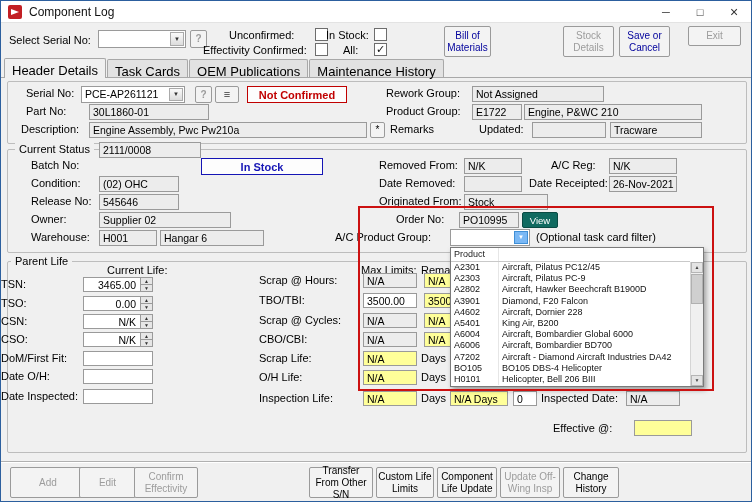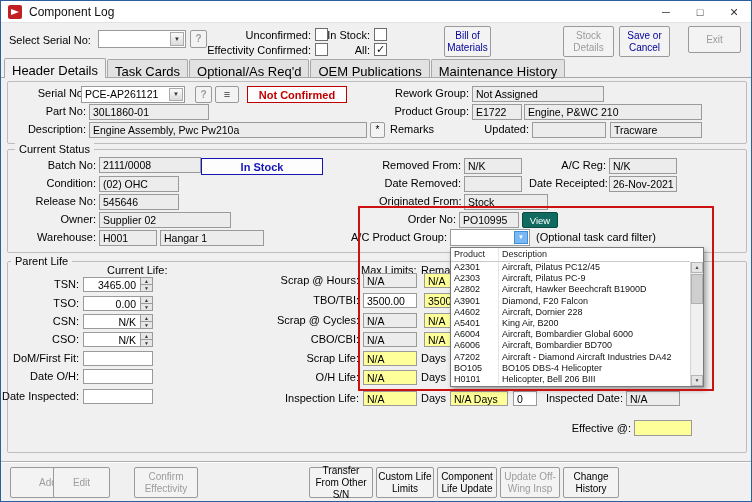--- a/index.html
+++ b/index.html
@@ -1,19 +1,19 @@
 <!DOCTYPE html>
 <html><head>
 <meta charset="utf-8">
 <style>
   *{box-sizing:border-box;margin:0;padding:0}
   html,body{background:#6d6d6d;font-family:"Liberation Sans",sans-serif}
   .win{position:relative;width:752px;height:502px;background:#f0f0f0;border:1px solid #2c5f9e;overflow:hidden}
   .lbl{position:absolute;font-size:11px;color:#000;white-space:nowrap;line-height:13px}
-  .r{text-align:right}
+  .r{}
   .fld{position:absolute;height:16px;background:#fff;border:1px solid #9a9a9a;font-size:10.5px;line-height:13px;padding:1px 3px;white-space:nowrap;overflow:hidden;color:#000}
   .ro{background:#ececec}
   .yel{background:#ffff99}
   .btn{position:absolute;background:#f3f3f3;border:1px solid #9a9a9a;font-size:10px;text-align:center;color:#00009c;display:flex;align-items:center;justify-content:center;line-height:1.2;padding:1px;border-radius:2px}
   .btn.dis{color:#9c9c9c}
   .btn.black{color:#000}
   .btn.black.dis{color:#9c9c9c}
   .titlebar{position:absolute;left:0;top:0;width:750px;height:22px;background:#ffffff;border-bottom:1px solid #e3e3e3}
   .appicon{position:absolute;left:7px;top:4px;width:14px;height:14px;background:#c21f24;border-radius:2px}
   .appicon .tri{position:absolute;left:3px;top:4px;width:0;height:0;border-left:8px solid #fff;border-top:3px solid transparent;border-bottom:3px solid transparent}
@@ -87,28 +87,27 @@
 
   <div class="btn" style="left:443px;top:25px;width:47px;height:31px">
       <span>Bill of Materials</span>
     </div>
   <div class="btn dis" style="left:562px;top:25px;width:51px;height:31px">
       <span>Stock Details</span>
     </div>
   <div class="btn" style="left:618px;top:25px;width:51px;height:31px">
       <span>Save or Cancel</span>
     </div>
-  <div class="btn dis" style="left:687px;top:25px;width:53px;height:27px">
+  <div class="btn dis" style="left:687px;top:25px;width:53px;height:20px">
       <span>Exit</span>
     </div>
 
   <div class="tabs">
     <div class="tab active">Header Details</div>
     <div class="tab">Task Cards</div>
-    <div class="tab">Optional/As Req'd</div>
     <div class="tab">OEM Publications</div>
     <div class="tab">Maintenance History</div>
   </div>
 
   <div class="grp" style="left:6px;top:80px;width:740px;height:63px"></div>
 
   <div class="lbl r" style="left:25px;top:86px;width:60px">Serial No:</div>
   <div class="fld" style="left:80px;top:85px;width:104px;height:17px">
     <span class="val">PCE-AP261121</span>
     <span class="dda">▼</span>
@@ -136,21 +135,21 @@
     </div>
   <div class="lbl" style="left:389px;top:122px">Remarks</div>
   <div class="lbl r" style="left:478px;top:122px;width:50px">Updated:</div>
   <div class="fld ro" style="left:531px;top:121px;width:74px"></div>
   <div class="fld ro" style="left:609px;top:121px;width:92px">Tracware</div>
 
   <div class="grp" style="left:6px;top:148px;width:740px;height:104px"></div>
   <div class="leg" style="left:14px;top:142px">Current Status</div>
 
   <div class="lbl r" style="left:30px;top:158px;width:65px">Batch No:</div>
-  <div class="fld ro" style="left:98px;top:156px;width:102px">2111/0008</div>
+  <div class="fld ro" style="left:98px;top:141px;width:102px">2111/0008</div>
   <div class="status-blue" style="left:200px;top:157px;width:122px;height:17px">In Stock</div>
   <div class="lbl r" style="left:378px;top:158px;width:82px">Removed From:</div>
   <div class="fld ro" style="left:463px;top:157px;width:58px">N/K</div>
   <div class="lbl r" style="left:550px;top:158px;width:55px">A/C Reg:</div>
   <div class="fld ro" style="left:608px;top:157px;width:68px">N/K</div>
 
   <div class="lbl r" style="left:30px;top:176px;width:65px">Condition:</div>
   <div class="fld ro" style="left:98px;top:175px;width:80px">(02) OHC</div>
   <div class="lbl r" style="left:378px;top:176px;width:82px">Date Removed:</div>
   <div class="fld ro" style="left:463px;top:175px;width:58px"></div>
@@ -163,21 +162,21 @@
   <div class="fld ro" style="left:463px;top:193px;width:84px">Stock</div>
 
   <div class="lbl r" style="left:30px;top:212px;width:65px">Owner:</div>
   <div class="fld ro" style="left:98px;top:211px;width:132px">Supplier 02</div>
   <div class="lbl r" style="left:395px;top:212px;width:60px">Order No:</div>
   <div class="fld ro" style="left:458px;top:211px;width:60px">PO10995</div>
   <div class="viewbtn" style="left:521px;top:211px;width:36px;height:16px">View</div>
 
   <div class="lbl r" style="left:30px;top:230px;width:65px">Warehouse:</div>
   <div class="fld ro" style="left:98px;top:229px;width:58px">H001</div>
-  <div class="fld ro" style="left:159px;top:229px;width:104px">Hangar 1</div>
+  <div class="fld ro" style="left:159px;top:229px;width:104px">Hangar 6</div>
   <div class="lbl r" style="left:334px;top:230px;width:112px">A/C Product Group:</div>
   <div class="fld" style="left:449px;top:228px;width:80px;height:17px">
     <span class="val"></span>
     <span class="dda hl">▼</span>
   </div>
   <div class="lbl" style="left:535px;top:230px">(Optional task card filter)</div>
 
   <div class="grp" style="left:6px;top:260px;width:740px;height:192px"></div>
   <div class="leg" style="left:10px;top:254px">Parent Life</div>
   <div class="lbl" style="left:106px;top:263px">Current Life:</div>
@@ -256,21 +255,20 @@
   <div class="fld" style="left:512px;top:390px;width:24px;height:15px">0</div>
   <div class="lbl r" style="left:540px;top:391px;width:82px">Inspected Date:</div>
   <div class="fld ro" style="left:625px;top:390px;width:54px;height:15px">N/A</div>
 
   <div class="lbl r" style="left:552px;top:421px;width:78px">Effective @:</div>
   <div class="fld yel" style="left:633px;top:419px;width:58px;height:16px"></div>
 
   <div class="list">
     <div class="lh">
       <span class="c1">Product Group</span>
-      <span class="c2">Description</span>
     </div>
     <div class="lr">
         <span class="c1">A2301</span>
         <span class="c2">Aircraft, Pilatus PC12/45</span>
       </div>
     <div class="lr">
         <span class="c1">A2303</span>
         <span class="c2">Aircraft, Pilatus PC-9</span>
       </div>
     <div class="lr">
@@ -315,21 +313,21 @@
       <div class="sba" style="bottom:0">▼</div>
     </div>
   </div>
 
   <div class="annot"></div>
 
   <div class="divider"></div>
   <div class="btn black dis" style="left:9px;top:466px;width:76px;height:31px">
       <span>Add</span>
     </div>
-  <div class="btn black dis" style="left:52px;top:466px;width:57px;height:31px">
+  <div class="btn black dis" style="left:78px;top:466px;width:57px;height:31px">
       <span>Edit</span>
     </div>
   <div class="btn black dis" style="left:133px;top:466px;width:64px;height:31px">
       <span>Confirm Effectivity</span>
     </div>
   <div class="btn black" style="left:308px;top:466px;width:64px;height:31px">
       <span>Transfer From Other S/N</span>
     </div>
   <div class="btn black" style="left:375px;top:466px;width:58px;height:31px">
       <span>Custom Life Limits</span>

